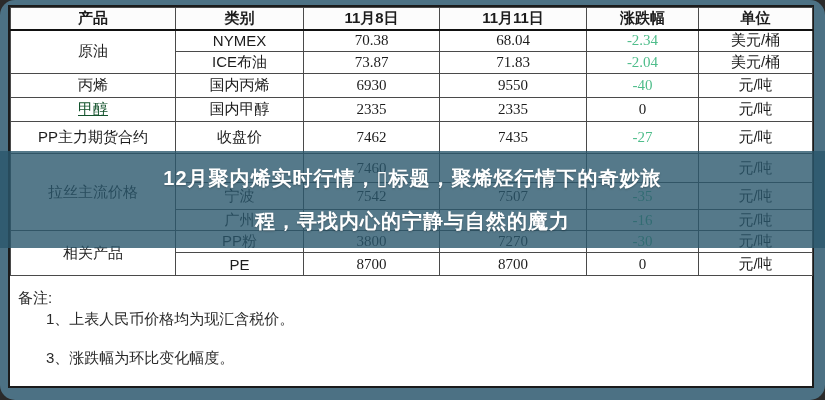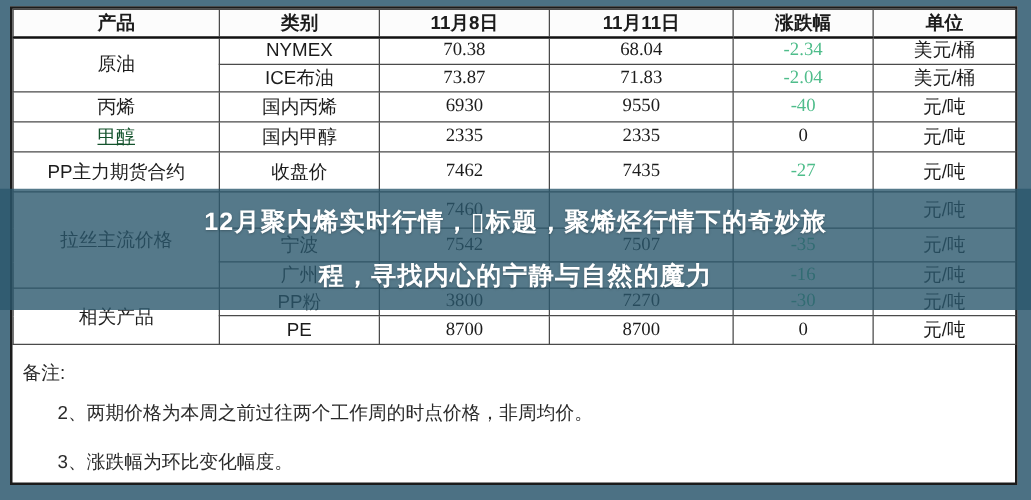--- a/index.html
+++ b/index.html
@@ -6,20 +6,21 @@
   body {
     font-family: "Liberation Sans", "DejaVu Sans", sans-serif;
     background: #2b2b2b;
   }
   .screen {
     position: relative;
     width: 825px;
     height: 400px;
     background: #4c7184;
     overflow: hidden;
+    border-radius: 15px;
   }
   .content {
     position: absolute;
     left: 8px;
     top: 5px;
     width: 806px;
     height: 383px;
     background: #ffffff;
     border: 2px solid #1b1b1b;
   }
@@ -183,21 +184,21 @@
           <td class="num">8700</td>
           <td class="num">8700</td>
           <td class="chg">0</td>
           <td>元/吨</td>
         </tr>
       </tbody>
     </table>
 
     <div class="notes">
       <div class="note-label">备注:</div>
-      <div class="note-item n2">2、两期价格为本周之前过往两个工作周的时点价格，非周均价。</div>
+      <div class="note-item n1">1、上表人民币价格均为现汇含税价。</div>
       <div class="note-item n3">3、涨跌幅为环比变化幅度。</div>
     </div>
 
   </div>
 
   <div class="overlay">
     <div class="t-line">12月聚内烯实时行情，▯标题，聚烯烃行情下的奇妙旅</div>
     <div class="t-line">程，寻找内心的宁静与自然的魔力</div>
   </div>
 </div>

